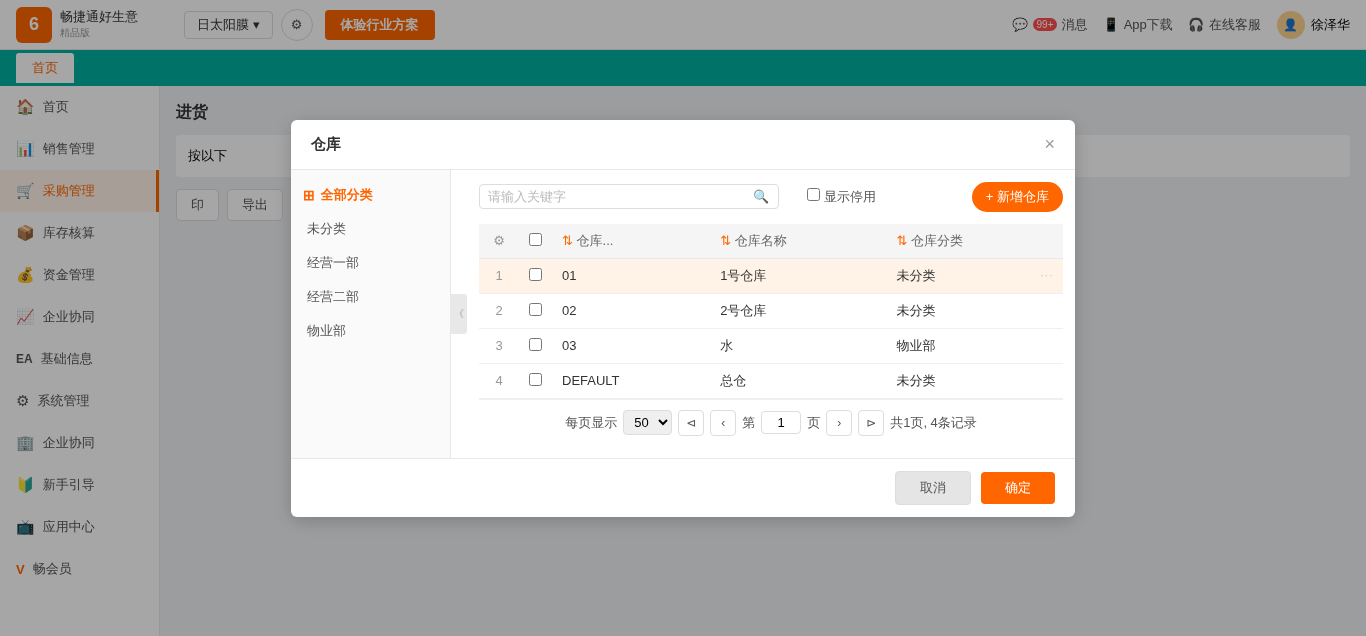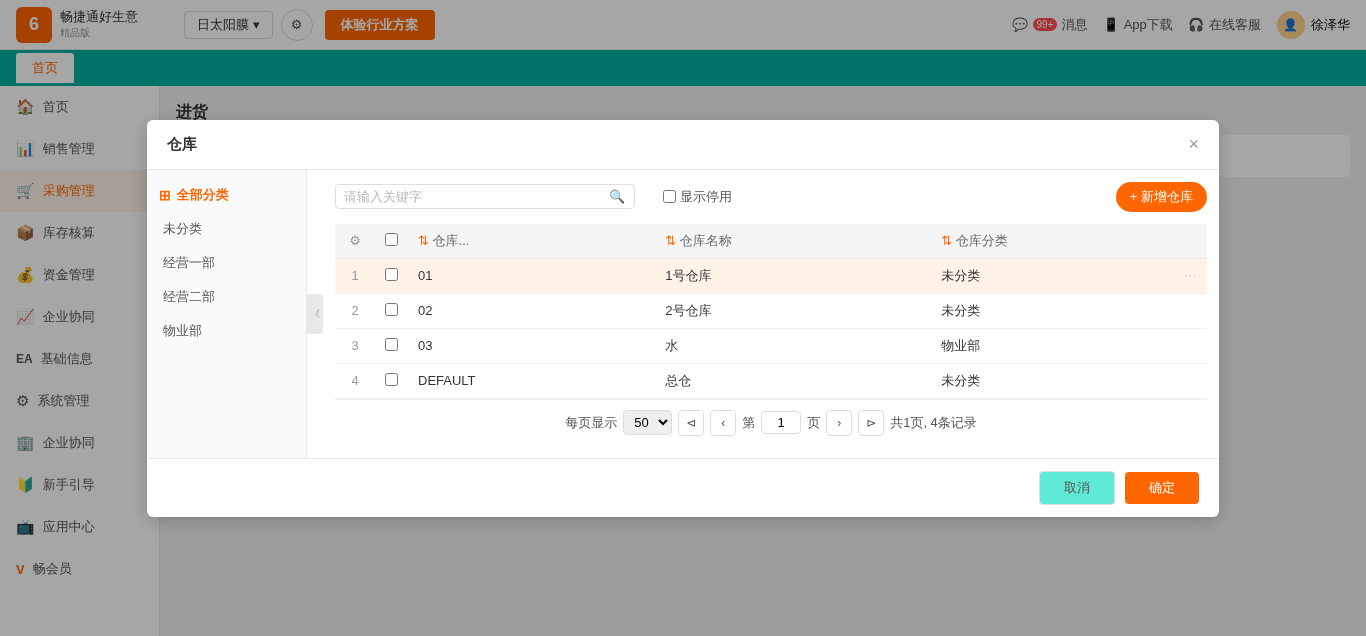--- a/index.html
+++ b/index.html
@@ -102,21 +102,21 @@
 
     
     .overlay {
       position: fixed; top: 0; left: 0; width: 1366px; height: 636px;
       background: rgba(0,0,0,0.35); z-index: 100;
       display: flex; align-items: center; justify-content: center;
     }
 
     
     .dialog {
-      background: #fff; border-radius: 6px; width: 1072px; max-height: 560px;
+      background: #fff; border-radius: 6px; width: 784px; max-height: 560px;
       display: flex; flex-direction: column;
       box-shadow: 0 4px 20px rgba(0,0,0,0.2);
     }
     .dialog-header {
       display: flex; align-items: center; justify-content: space-between;
       padding: 14px 20px; border-bottom: 1px solid #e8e8e8;
     }
     .dialog-title { font-size: 15px; font-weight: bold; color: #333; }
     .dialog-close { cursor: pointer; color: #999; font-size: 18px; }
     .dialog-body {
@@ -147,21 +147,21 @@
       display: flex; align-items: center; gap: 28px; margin-bottom: 12px;
     }
     .search-input-wrap {
       display: flex; align-items: center; border: 1px solid #ddd; border-radius: 4px;
       padding: 4px 8px; flex: 1; max-width: 300px;
     }
     .search-input-wrap input {
       border: none; outline: none; font-size: 13px; color: #333; width: 100%;
     }
     .search-input-wrap input::placeholder { color: #bbb; }
-    .show-disabled { display: flex; align-items: center; gap: 4px; font-size: 13px; color: #555; }
+    .show-disabled { display: flex; align-items: flex-start; gap: 4px; font-size: 13px; color: #555; }
     .show-disabled input[type=checkbox] { cursor: pointer; }
     .add-btn {
       background: #ff6600; color: #fff; border: none; border-radius: 15px;
       padding: 6px 14px; cursor: pointer; font-size: 13px; margin-left: auto;
     }
 
     
     .data-table { width: 100%; border-collapse: collapse; font-size: 13px; }
     .data-table th {
       background: #f5f5f5; color: #666; padding: 8px 10px; border-bottom: 1px solid #e8e8e8;
@@ -194,21 +194,21 @@
     .page-input {
       width: 40px; border: 1px solid #ddd; border-radius: 4px; padding: 3px 6px;
       text-align: center; font-size: 13px;
     }
 
     
     .dialog-footer {
       display: flex; align-items: center; justify-content: flex-end;
       padding: 12px 20px; border-top: 1px solid #e8e8e8; gap: 10px;
     }
-    .btn-cancel { background: #5eead4; border: 1px solid #ddd; color: #555; border-radius: 4px; padding: 7px 24px; cursor: pointer; font-size: 13px; }
+    .btn-cancel { background: #e5e5e5; border: 1px solid #ddd; color: #555; border-radius: 4px; padding: 7px 24px; cursor: pointer; font-size: 13px; }
     .btn-confirm { background: #ff6600; color: #fff; border: none; border-radius: 4px; padding: 7px 24px; cursor: pointer; font-size: 13px; }
   </style>
 </head>
 <body>
 
 <div class="top-header">
   <div class="logo-area">
     <div class="logo-icon">
       <span>6</span>
     </div>

